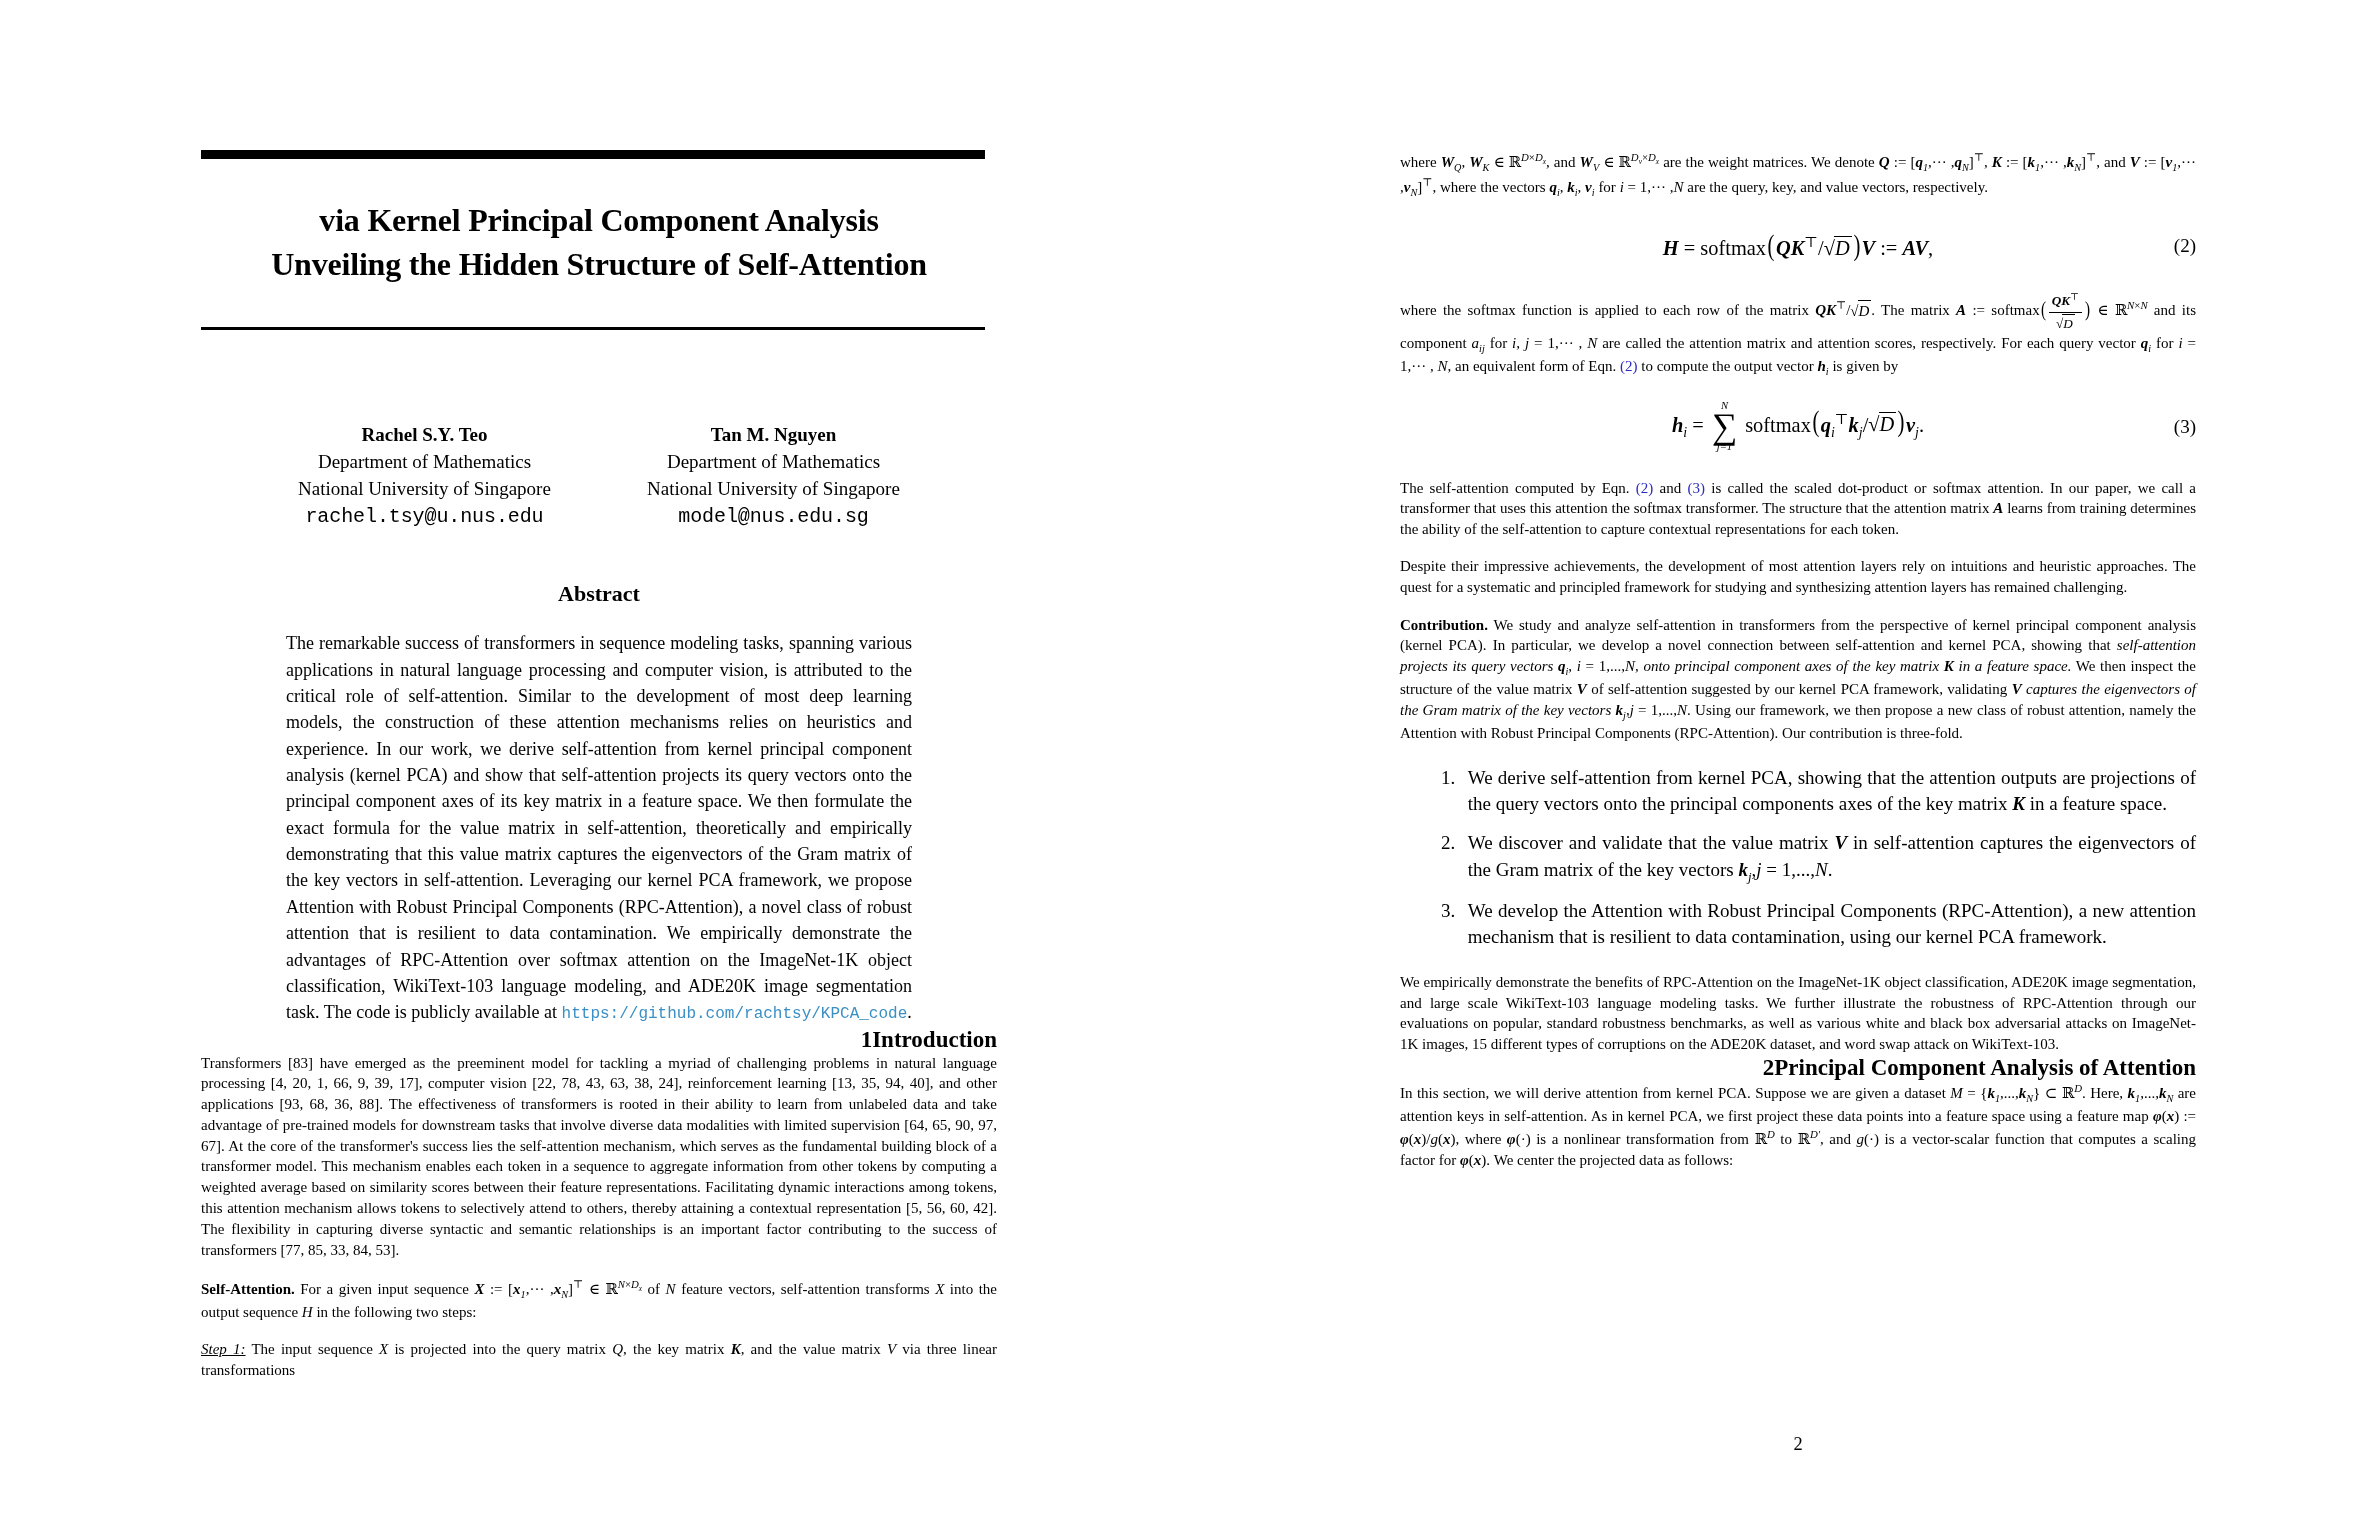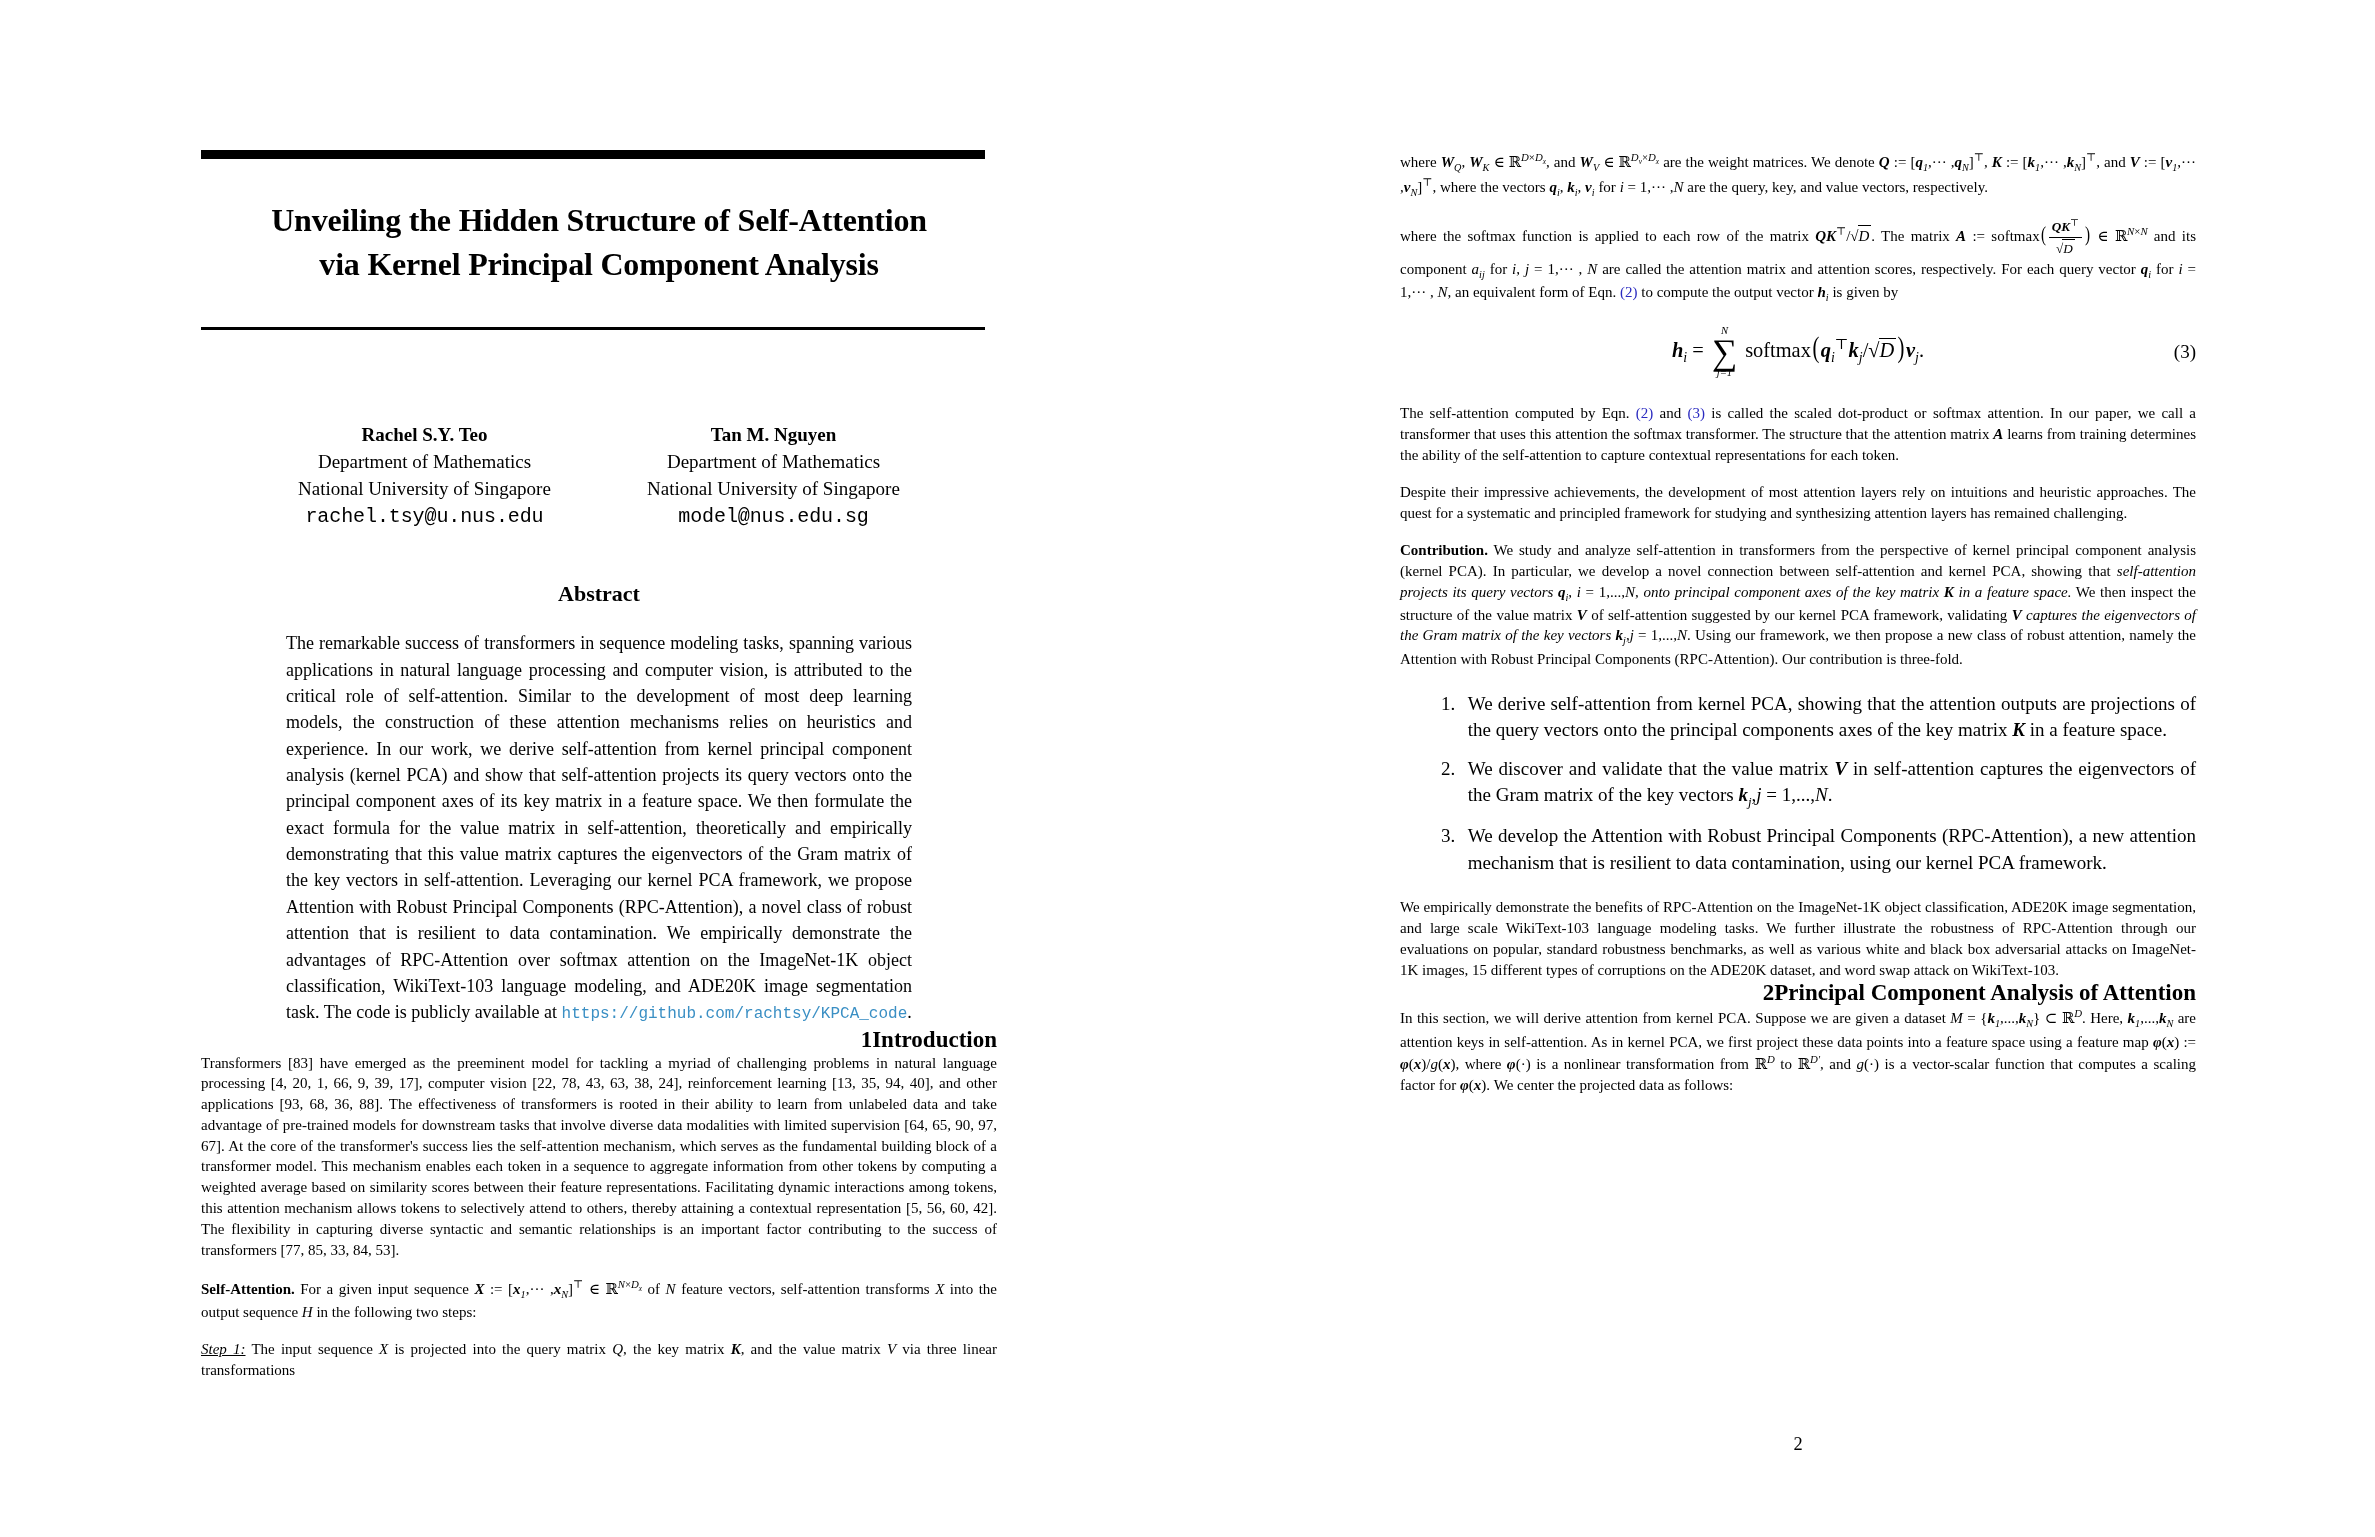--- a/index.html
+++ b/index.html
@@ -205,22 +205,22 @@
 </head>
 <body>
 
 <div class="page">
 
   <div class="col col-left">
 
     <div class="rule-thick"></div>
 
     <div class="paper-title">
+      <span class="tline">via Kernel Principal Component Analysis</span>
       <span class="tline">Unveiling the Hidden Structure of Self-Attention</span>
-      <span class="tline">via Kernel Principal Component Analysis</span>
     </div>
 
     <div class="rule-thin"></div>
 
     <div class="authors">
       <div class="author">
         <span class="aname">Rachel S.Y. Teo</span>
         <span class="aline">Department of Mathematics</span>
         <span class="aline">National University of Singapore</span>
         <span class="amail">rachel.tsy@u.nus.edu</span>
@@ -262,20 +262,24 @@
 
   <div class="col col-right">
 
     <p class="body" style="margin-top:150px;">
       where <span class="mb">W</span><sub class="s">Q</sub>, <span class="mb">W</span><sub class="s">K</sub> ∈ <span class="bb">ℝ</span><sup class="t"><span class="m">D</span>×<span class="m">D<sub class="s">x</sub></span></sup>, and <span class="mb">W</span><sub class="s">V</sub> ∈ <span class="bb">ℝ</span><sup class="t"><span class="m">D<sub class="s">v</sub></span>×<span class="m">D<sub class="s">x</sub></span></sup> are the weight matrices. We denote <span class="mb">Q</span> :=
       [<span class="mb">q</span><sub class="s">1</sub>,··· ,<span class="mb">q</span><sub class="s">N</sub>]<sup class="t">⊤</sup>, <span class="mb">K</span> := [<span class="mb">k</span><sub class="s">1</sub>,··· ,<span class="mb">k</span><sub class="s">N</sub>]<sup class="t">⊤</sup>, and <span class="mb">V</span> := [<span class="mb">v</span><sub class="s">1</sub>,··· ,<span class="mb">v</span><sub class="s">N</sub>]<sup class="t">⊤</sup>, where the vectors <span class="mb">q</span><sub class="s">i</sub>, <span class="mb">k</span><sub class="s">i</sub>, <span class="mb">v</span><sub class="s">i</sub> for
       <span class="m">i</span> = 1,··· ,<span class="m">N</span> are the query, key, and value vectors, respectively.
     </p>
 
 
+    <div class="eq eq-2">
+      <span class="mb">H</span> = <span class="up">softmax</span><span class="paren-big">(</span><span class="mb">QK</span><sup class="t">⊤</sup>/<span class="radsym">√</span><span class="sqrt"><span class="m">D</span></span><span class="paren-big">)</span><span class="mb">V</span> := <span class="mb">AV</span>,
+      <span class="eqnum">(2)</span>
+    </div>
 
     <p class="body">
       where the softmax function is applied to each row of the matrix <span class="mb">QK</span><sup class="t">⊤</sup>/<span class="radsym">√</span><span class="sqrt"><span class="m">D</span></span>. The matrix <span class="mb">A</span> :=
       <span class="up">softmax</span><span class="paren-big">(</span><span class="frac"><span class="num-t"><span class="mb">QK</span><sup class="t">⊤</sup></span><span class="den-t"><span class="radsym">√</span><span class="sqrt"><span class="m">D</span></span></span></span><span class="paren-big">)</span> ∈ <span class="bb">ℝ</span><sup class="t"><span class="m">N</span>×<span class="m">N</span></sup> and its component <span class="m">a<sub class="s">ij</sub></span> for <span class="m">i</span>, <span class="m">j</span> = 1,··· , <span class="m">N</span> are called the attention matrix
       and attention scores, respectively. For each query vector <span class="mb">q</span><sub class="s">i</sub> for <span class="m">i</span> = 1,··· , <span class="m">N</span>, an equivalent form of
       Eqn. <span class="cref">(2)</span> to compute the output vector <span class="mb">h</span><sub class="s">i</sub> is given by
     </p>
 
     <div class="eq eq-3">
       <span class="mb">h</span><sub class="s">i</sub> =

